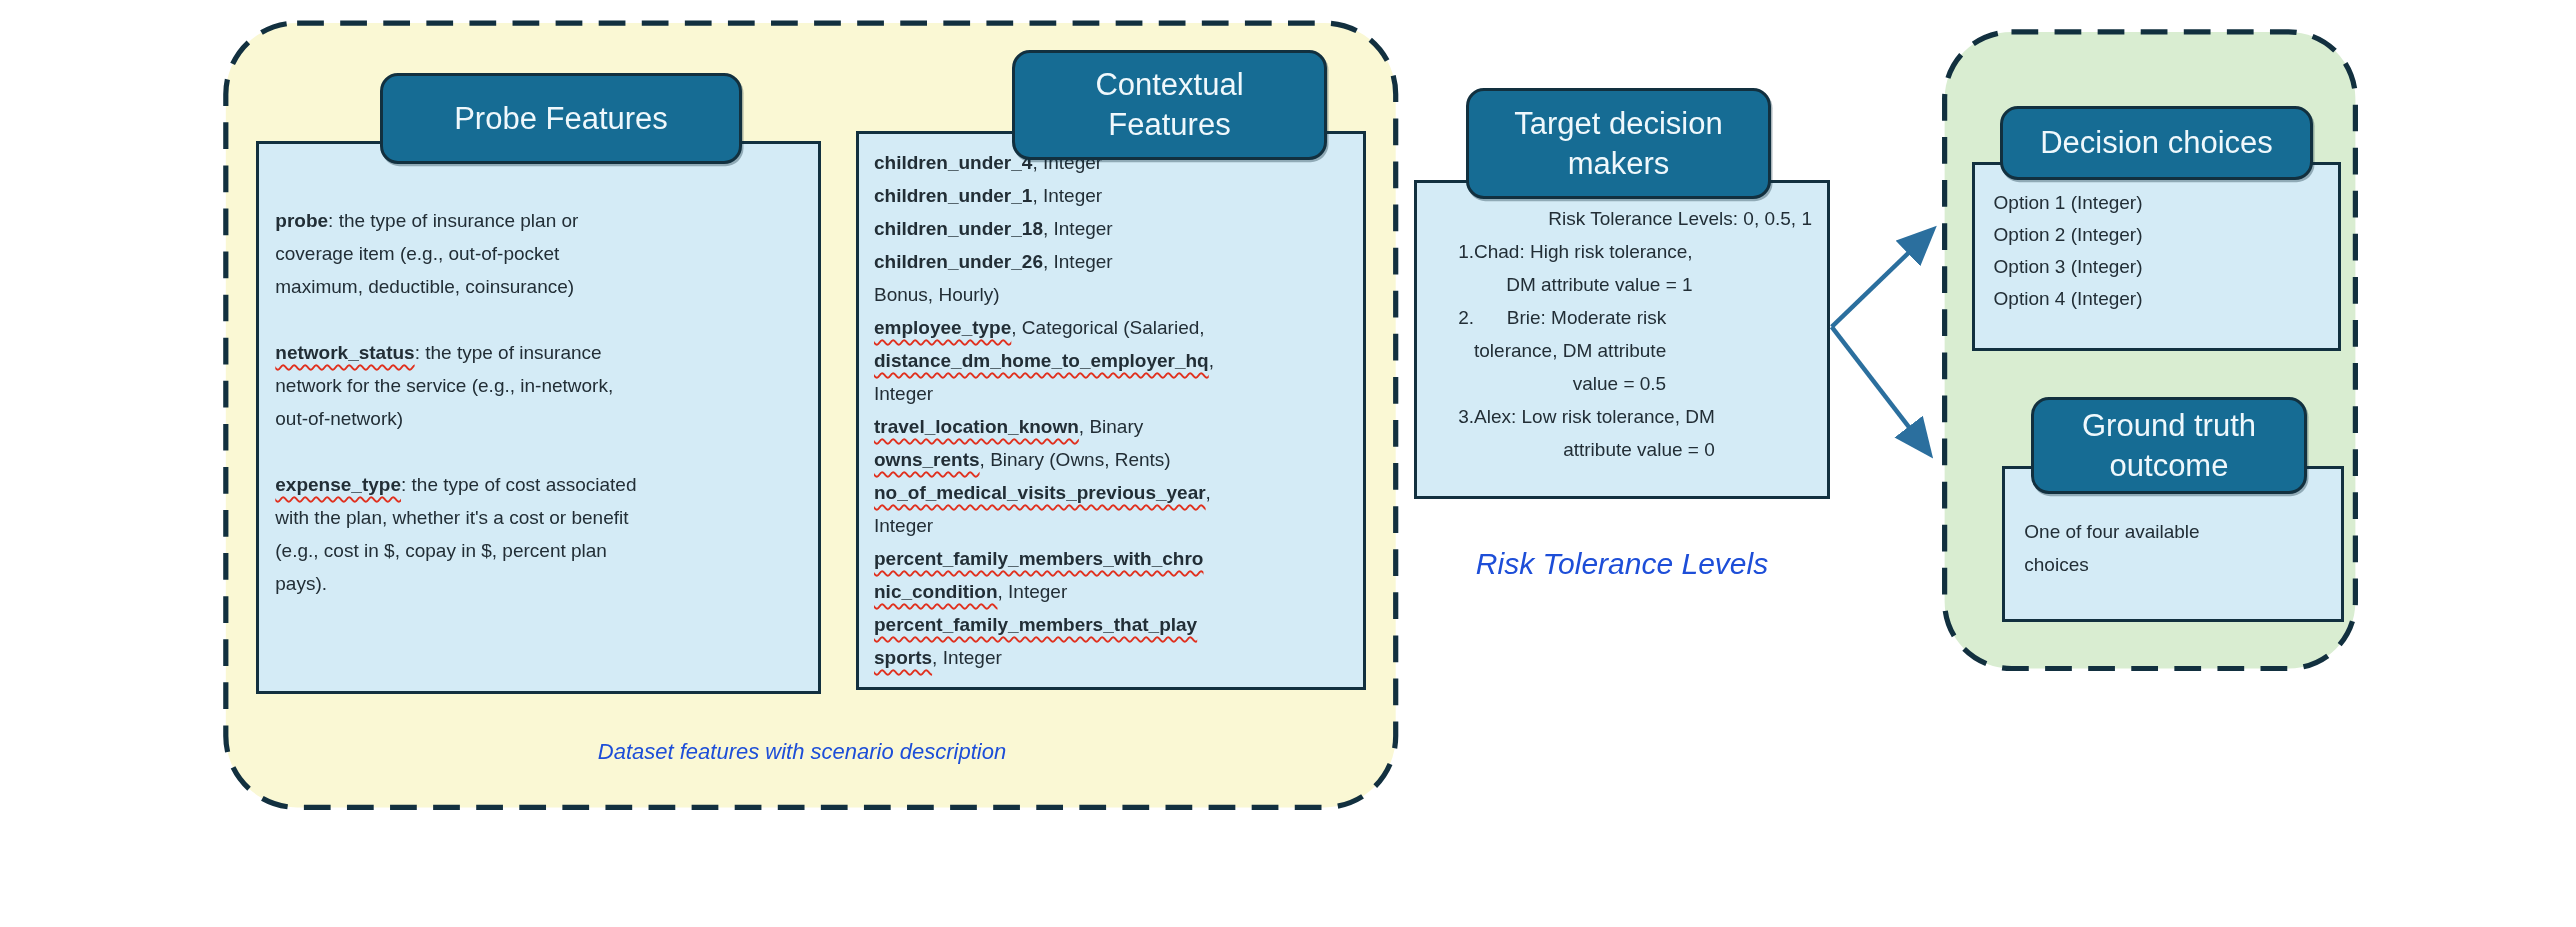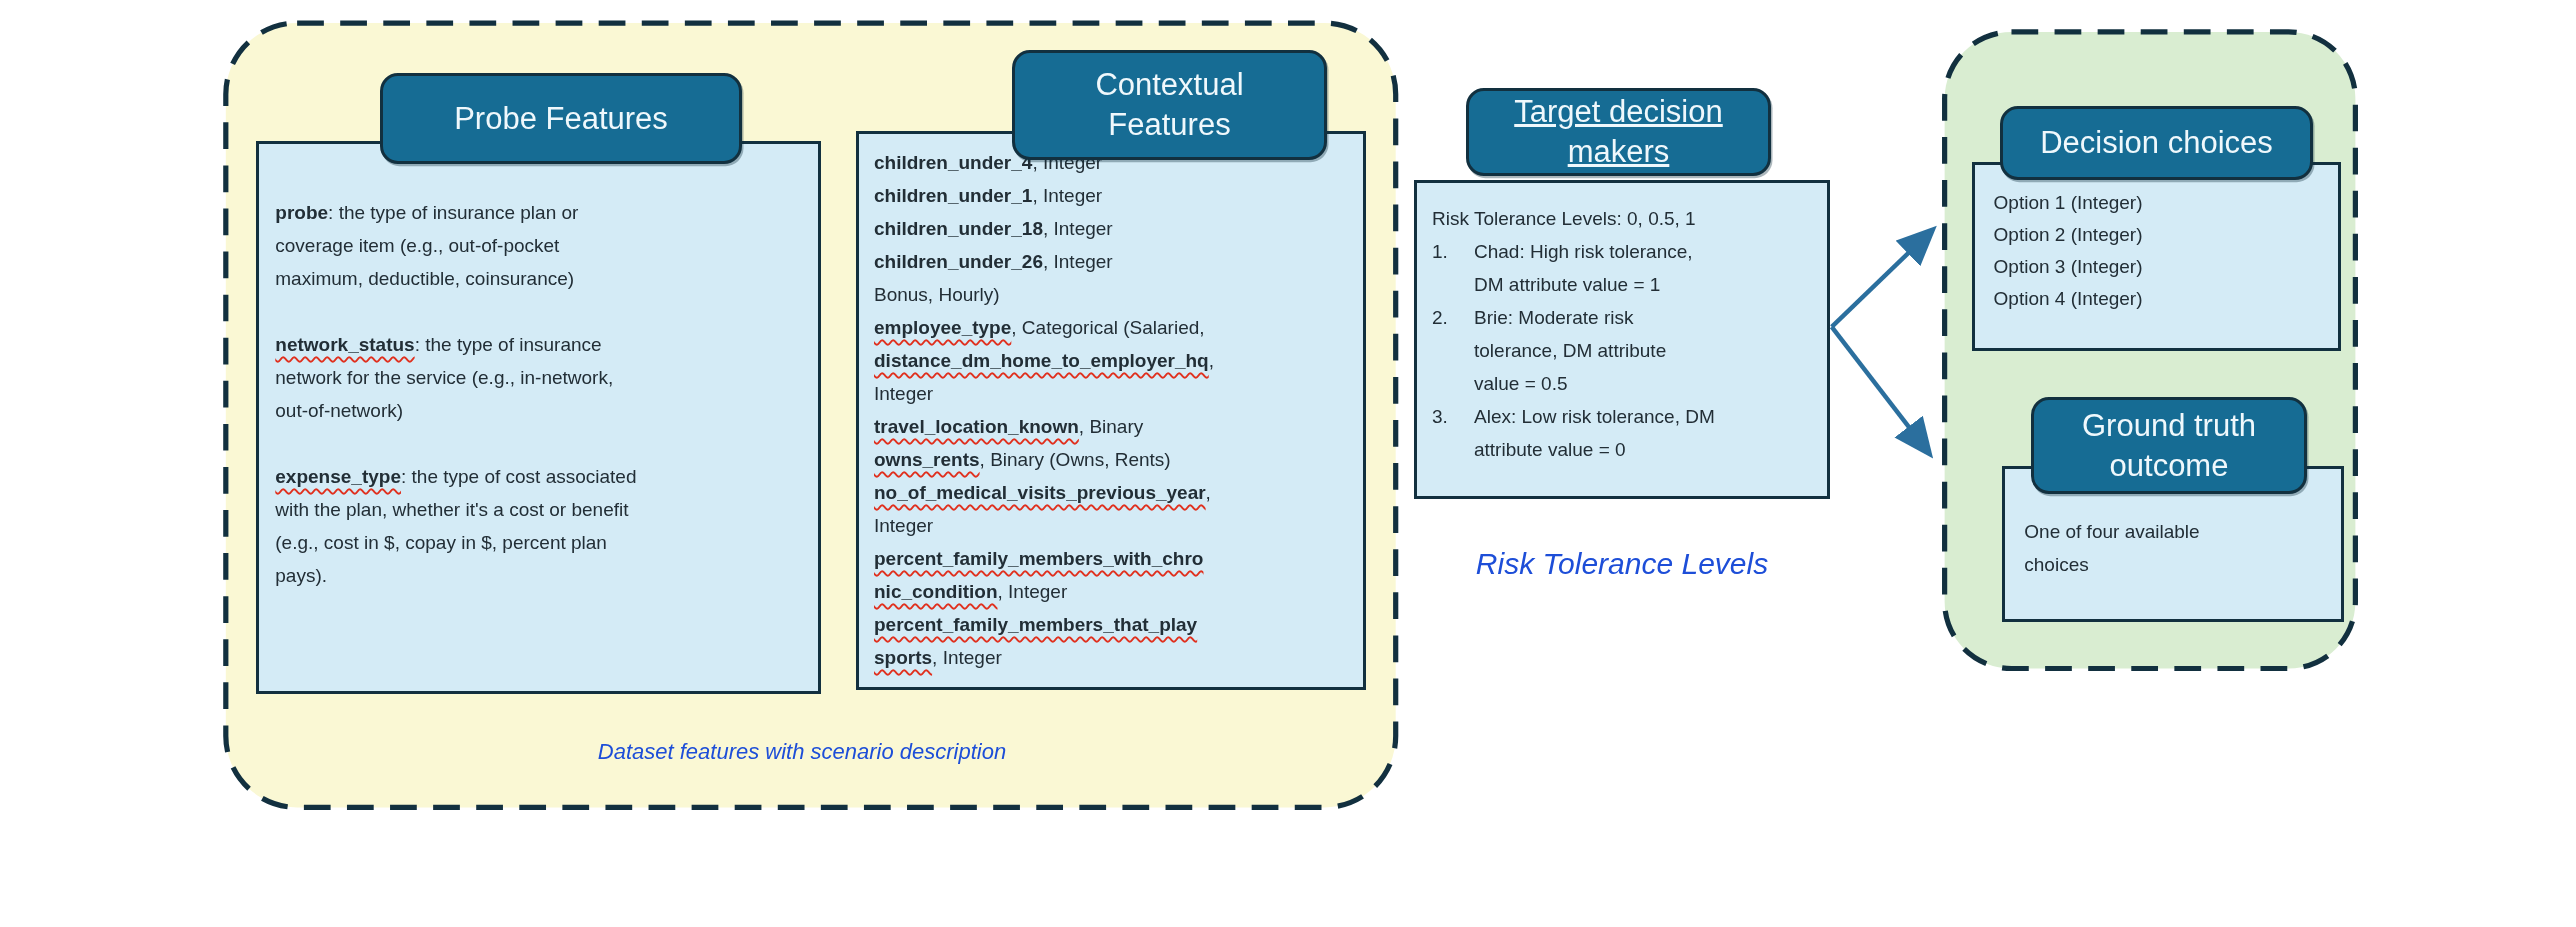--- a/index.html
+++ b/index.html
@@ -11,21 +11,21 @@
   .head{
     position:absolute;z-index:3;background:#166C94;border:3px solid #12303F;border-radius:18px;
     color:#EFF8FC;display:flex;align-items:center;justify-content:center;text-align:center;
     font-size:31px;line-height:1.28;white-space:pre-line;box-sizing:border-box;
     box-shadow:1.5px 2.2px 0 rgba(18,48,63,.35);
   }
   .panel{
     position:absolute;z-index:2;background:#D4EBF6;border:3.7px solid #12303F;box-sizing:border-box;
     font-size:19px;line-height:33px;
   }
-  .para{white-space:pre-line;margin:0 0 33px 0;}
+  .para{white-space:pre-line;margin:8px 0 33px 0;}
   .fname{font-weight:bold;}
   .sq{
     text-decoration-line:underline;text-decoration-style:wavy;
     text-decoration-color:#E0301E;text-decoration-thickness:1.9px;text-underline-offset:5.2px;
   }
   .cfline{white-space:pre-line;}
   .caption{position:absolute;z-index:2;color:#1d4ed8;text-align:center;font-style:italic;}
   .olrow{display:flex;align-items:flex-start;}
   .olnum{width:42px;flex:0 0 42px;}
   .oltext{white-space:pre-line;}
@@ -83,23 +83,23 @@
         <div class="cfline"><span>Integer</span></div>
         <div class="cfline"><span class="fname sq">percent_family_members_with_chro</span></div>
         <div class="cfline"><span class="fname sq">nic_condition</span><span>, Integer</span></div>
         <div class="cfline"><span class="fname sq">percent_family_members_that_play</span></div>
         <div class="cfline"><span class="fname sq">sports</span><span>, Integer</span></div>
       </div>
   </div>
 
   <div class="caption" style="left:230px;top:739px;width:1144px;font-size:22px;">Dataset features with scenario description</div>
 
-  <div class="head" style="left:1466px;top:88px;width:305px;height:88px;text-decoration:underline;">Target decision
+  <div class="head" style="left:1466px;top:88px;width:305px;height:111px;">Target decision
 makers</div>
-  <div class="panel" style="left:1414px;top:180px;width:416px;height:319px;padding:19.3px 15px 0 15px;">
+  <div class="panel" style="left:1414px;top:180px;width:416px;height:319px;padding:19.3px 15px 0 15px;text-align:right;">
     <div>Risk Tolerance Levels: 0, 0.5, 1</div>
     <div>
         <div class="olrow">
           <div class="olnum">1.</div>
           <div class="oltext">Chad: High risk tolerance,
 DM attribute value = 1</div>
         </div>
         <div class="olrow">
           <div class="olnum">2.</div>
           <div class="oltext">Brie: Moderate risk

